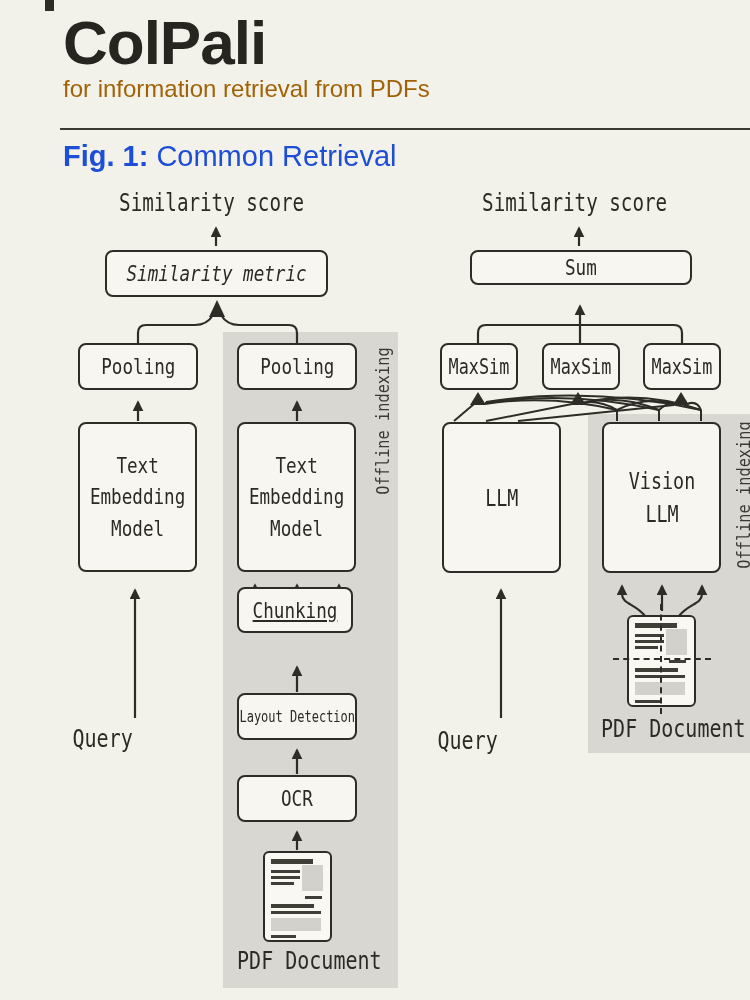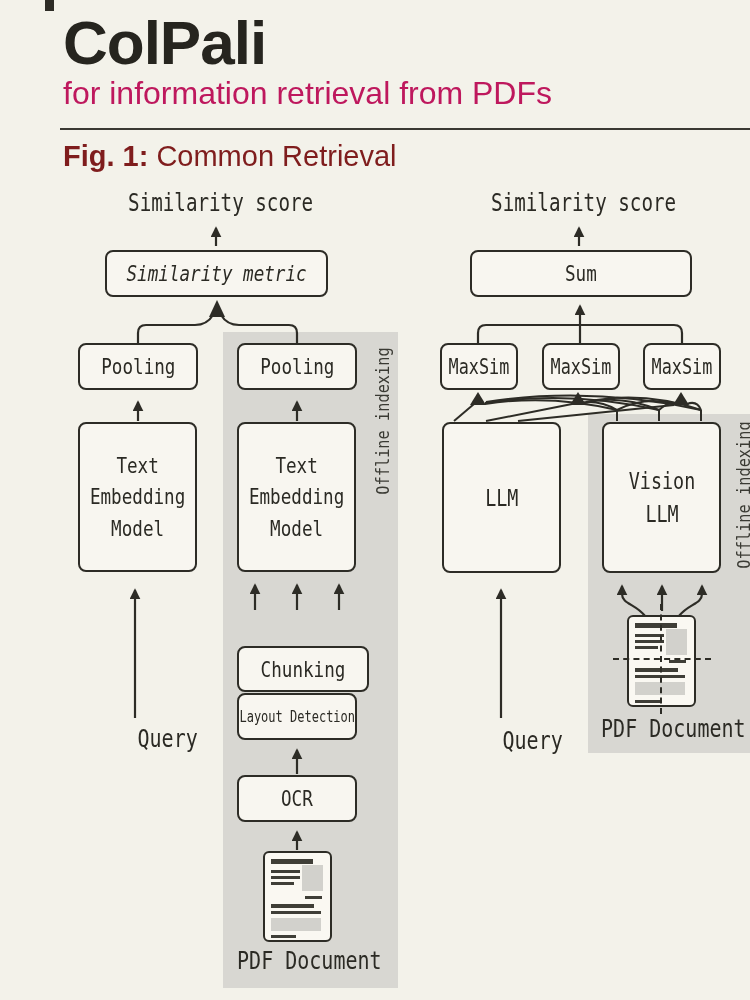--- a/index.html
+++ b/index.html
@@ -1,32 +1,32 @@
 <!DOCTYPE html>
 <html><head>
 <meta charset="utf-8">
 <style>
   html,body{margin:0;padding:0;background:#f3f2ea;}
   .canvas{position:relative;width:750px;height:1000px;background:#f3f2ea;overflow:hidden;
           font-family:"Liberation Sans",sans-serif;color:#2b2a24;margin-left:45px;}
   .abs{position:absolute;}
   
   .title{font-size:62px;font-weight:bold;line-height:1;letter-spacing:-1px;color:#26251f;}
-  .subtitle{font-size:32px;line-height:1.1;color:#be185d;}
+  .subtitle{font-size:24px;line-height:1.1;color:#a16207;}
   .divider{height:0;border-top:2px solid #3a3933;}
-  .caption{font-size:29px;color:#7f1d1d;white-space:nowrap;}
+  .caption{font-size:29px;color:#1d4ed8;white-space:nowrap;}
   .caption .cap-b{font-weight:bold;}
   .caption .cap-t{margin-left:8px;}
   
   .box{background:#f8f6f0;border:2.5px solid #2d2c26;border-radius:8px;
        display:flex;align-items:center;justify-content:center;box-sizing:border-box;z-index:3;}
   .mono{font-family:"DejaVu Sans Mono",monospace;color:#2b2a24;display:inline-block;
         transform:scaleX(0.8);transform-origin:center;white-space:nowrap;}
   .mono.wrap{white-space:normal;text-align:center;line-height:1.42;}
-  .flabel{text-align:right;z-index:3;}
+  .flabel{text-align:left;z-index:3;}
   .rot{transform:rotate(-90deg) scaleX(0.85);transform-origin:center;
        font-family:"DejaVu Sans Mono",monospace;font-size:18px;text-align:center;
        white-space:nowrap;color:#3a3a33;z-index:2;}
   .panel{background:#d8d7d2;z-index:1;}
   svg.overlay{position:absolute;left:0;top:0;z-index:2;}
   
   .pdficon{background:#faf8f2;border:2.5px solid #2d2c26;border-radius:6px;box-sizing:border-box;z-index:3;}
   .pdficon .bar{position:absolute;background:#3f3e37;}
   .pdficon .blk{position:absolute;background:#d2d1cc;}
   .dashH{border-top:2.5px dashed #2d2c26;z-index:4;}
@@ -118,21 +118,21 @@
   </div>
   <div class="abs box" style="left:192px;top:343px;width:120px;height:47px;">
     <span class="mono" style="font-size:22px;">Pooling</span>
   </div>
   <div class="abs box" style="left:33px;top:422px;width:119px;height:150px;">
     <span class="mono wrap" style="font-size:22px;width:140px;">Text Embedding Model</span>
   </div>
   <div class="abs box" style="left:192px;top:422px;width:119px;height:150px;">
     <span class="mono wrap" style="font-size:22px;width:140px;">Text Embedding Model</span>
   </div>
-  <div class="abs box" style="left:192px;top:646px;width:132px;height:46px;">
+  <div class="abs box" style="left:192px;top:587px;width:116px;height:46px;text-decoration:underline;">
     <span class="mono" style="font-size:22px;">Chunking</span>
   </div>
   <div class="abs box" style="left:192px;top:693px;width:120px;height:47px;">
     <span class="mono" style="font-size:15px;">Layout Detection</span>
   </div>
   <div class="abs box" style="left:192px;top:775px;width:120px;height:47px;">
     <span class="mono" style="font-size:22px;">OCR</span>
   </div>
   <div class="abs flabel" style="left:20px;top:724px;width:140px;">
     <span class="mono" style="font-size:25px;">Query</span>
@@ -150,21 +150,21 @@
     <div class="blk" style="left:6px;top:65px;width:50px;height:13px;"></div>
     <div class="bar" style="left:6px;top:82px;width:25px;height:2.5px;"></div>
   </div>
   <div class="abs flabel" style="left:174px;top:946px;width:180px;">
     <span class="mono" style="font-size:25px;">PDF Document</span>
   </div>
 
   <div class="abs flabel" style="left:414px;top:189px;width:240px;">
     <span class="mono" style="font-size:24px;">Similarity score</span>
   </div>
-  <div class="abs box" style="left:425px;top:250px;width:222px;height:47px;">
+  <div class="abs box" style="left:425px;top:250px;width:222px;height:35px;">
     <span class="mono" style="font-size:22px;">Sum</span>
   </div>
   <div class="abs box" style="left:395px;top:343px;width:78px;height:47px;">
     <span class="mono" style="font-size:21px;">MaxSim</span>
   </div>
   <div class="abs box" style="left:497px;top:343px;width:78px;height:47px;">
     <span class="mono" style="font-size:21px;">MaxSim</span>
   </div>
   <div class="abs box" style="left:598px;top:343px;width:78px;height:47px;">
     <span class="mono" style="font-size:21px;">MaxSim</span>

